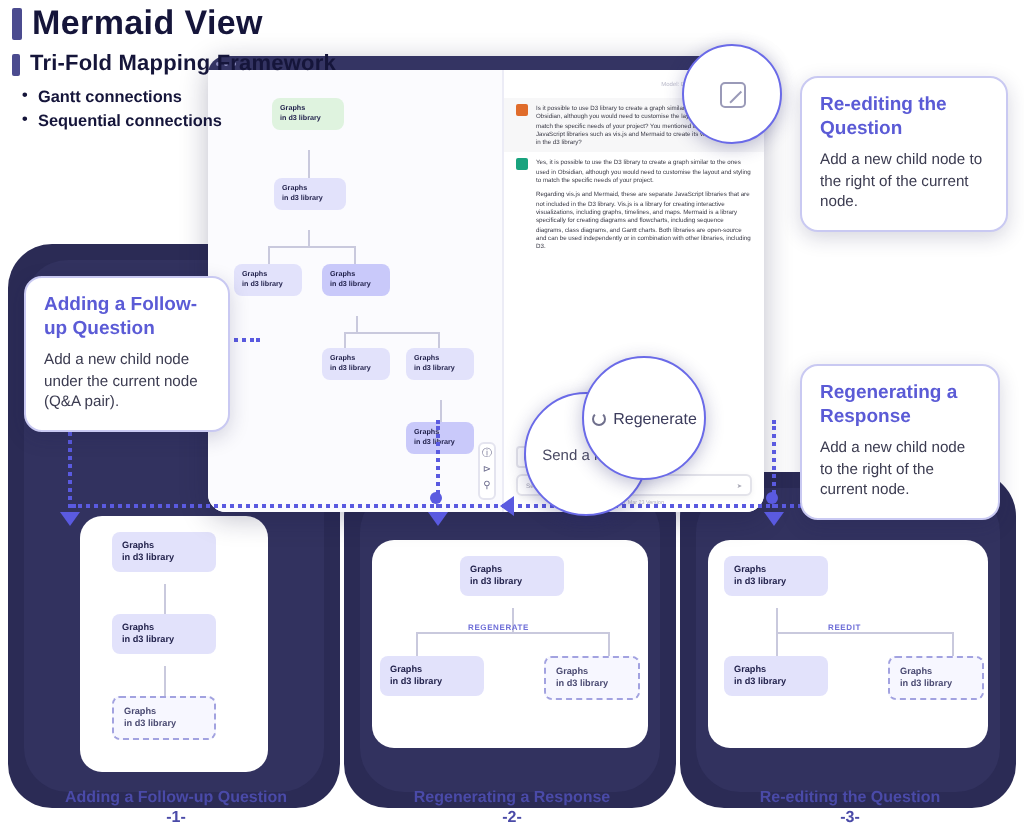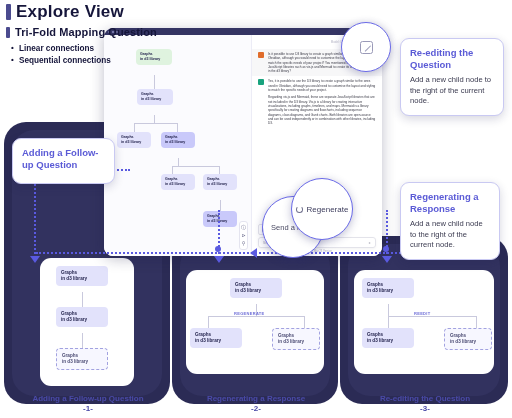--- a/index.html
+++ b/index.html
@@ -225,28 +225,28 @@
   <div class="darkframe" style="left:4px;  top:122px; width:166px; height:282px;"></div>
   <div class="darkframe" style="left:172px; top:236px; width:166px; height:168px;"></div>
   <div class="darkframe" style="left:340px; top:236px; width:168px; height:168px;"></div>
   <div class="darkframe inner" style="left:12px;  top:130px; width:150px; height:266px;"></div>
   <div class="darkframe inner" style="left:180px; top:244px; width:150px; height:152px;"></div>
   <div class="darkframe inner" style="left:348px; top:244px; width:152px; height:152px;"></div>
 
   <div class="hdr">
     <div class="hdr-row">
       <div class="hdr-bar"></div>
-      <div class="hdr-title">Explore View</div>
+      <div class="hdr-title">Mermaid View</div>
     </div>
     <div class="hdr-row hdr-row2">
       <div class="hdr-bar sm"></div>
-      <div class="hdr-sub">Tri-Fold Mapping Question</div>
+      <div class="hdr-sub">Tri-Fold Mapping Framework</div>
     </div>
     <ul class="bullets">
-      <li>Linear connections</li>
+      <li>Gantt connections</li>
       <li>Sequential connections</li>
     </ul>
   </div>
 
   <div class="appcard">
     <div class="appcard-top">
       <span class="dot"></span>
       <span class="dot"></span>
       <span class="dot"></span>
     </div>
@@ -356,20 +356,21 @@
   <div class="hub" style="left:215px; top:246px;"></div>
   <div class="hub" style="left:383px; top:246px;"></div>
   <div class="arrow down" style="left:30px;  top:256px;"></div>
   <div class="arrow down" style="left:214px; top:256px;"></div>
   <div class="arrow down" style="left:382px; top:256px;"></div>
   <div class="arrow left" style="left:250px; top:248px;"></div>
   <div class="arrow right" style="left:450px; top:248px;"></div>
 
   <div class="callout co-follow">
     <h4>Adding a Follow-up Question</h4>
+    <p>Add a new child node under the current node (Q&amp;A pair).</p>
   </div>
   <div class="callout co-reedit">
     <h4>Re-editing the Question</h4>
     <p>Add a new child node to the right of the current node.</p>
   </div>
   <div class="callout co-regen">
     <h4>Regenerating a Response</h4>
     <p>Add a new child node to the right of the current node.</p>
   </div>
 

